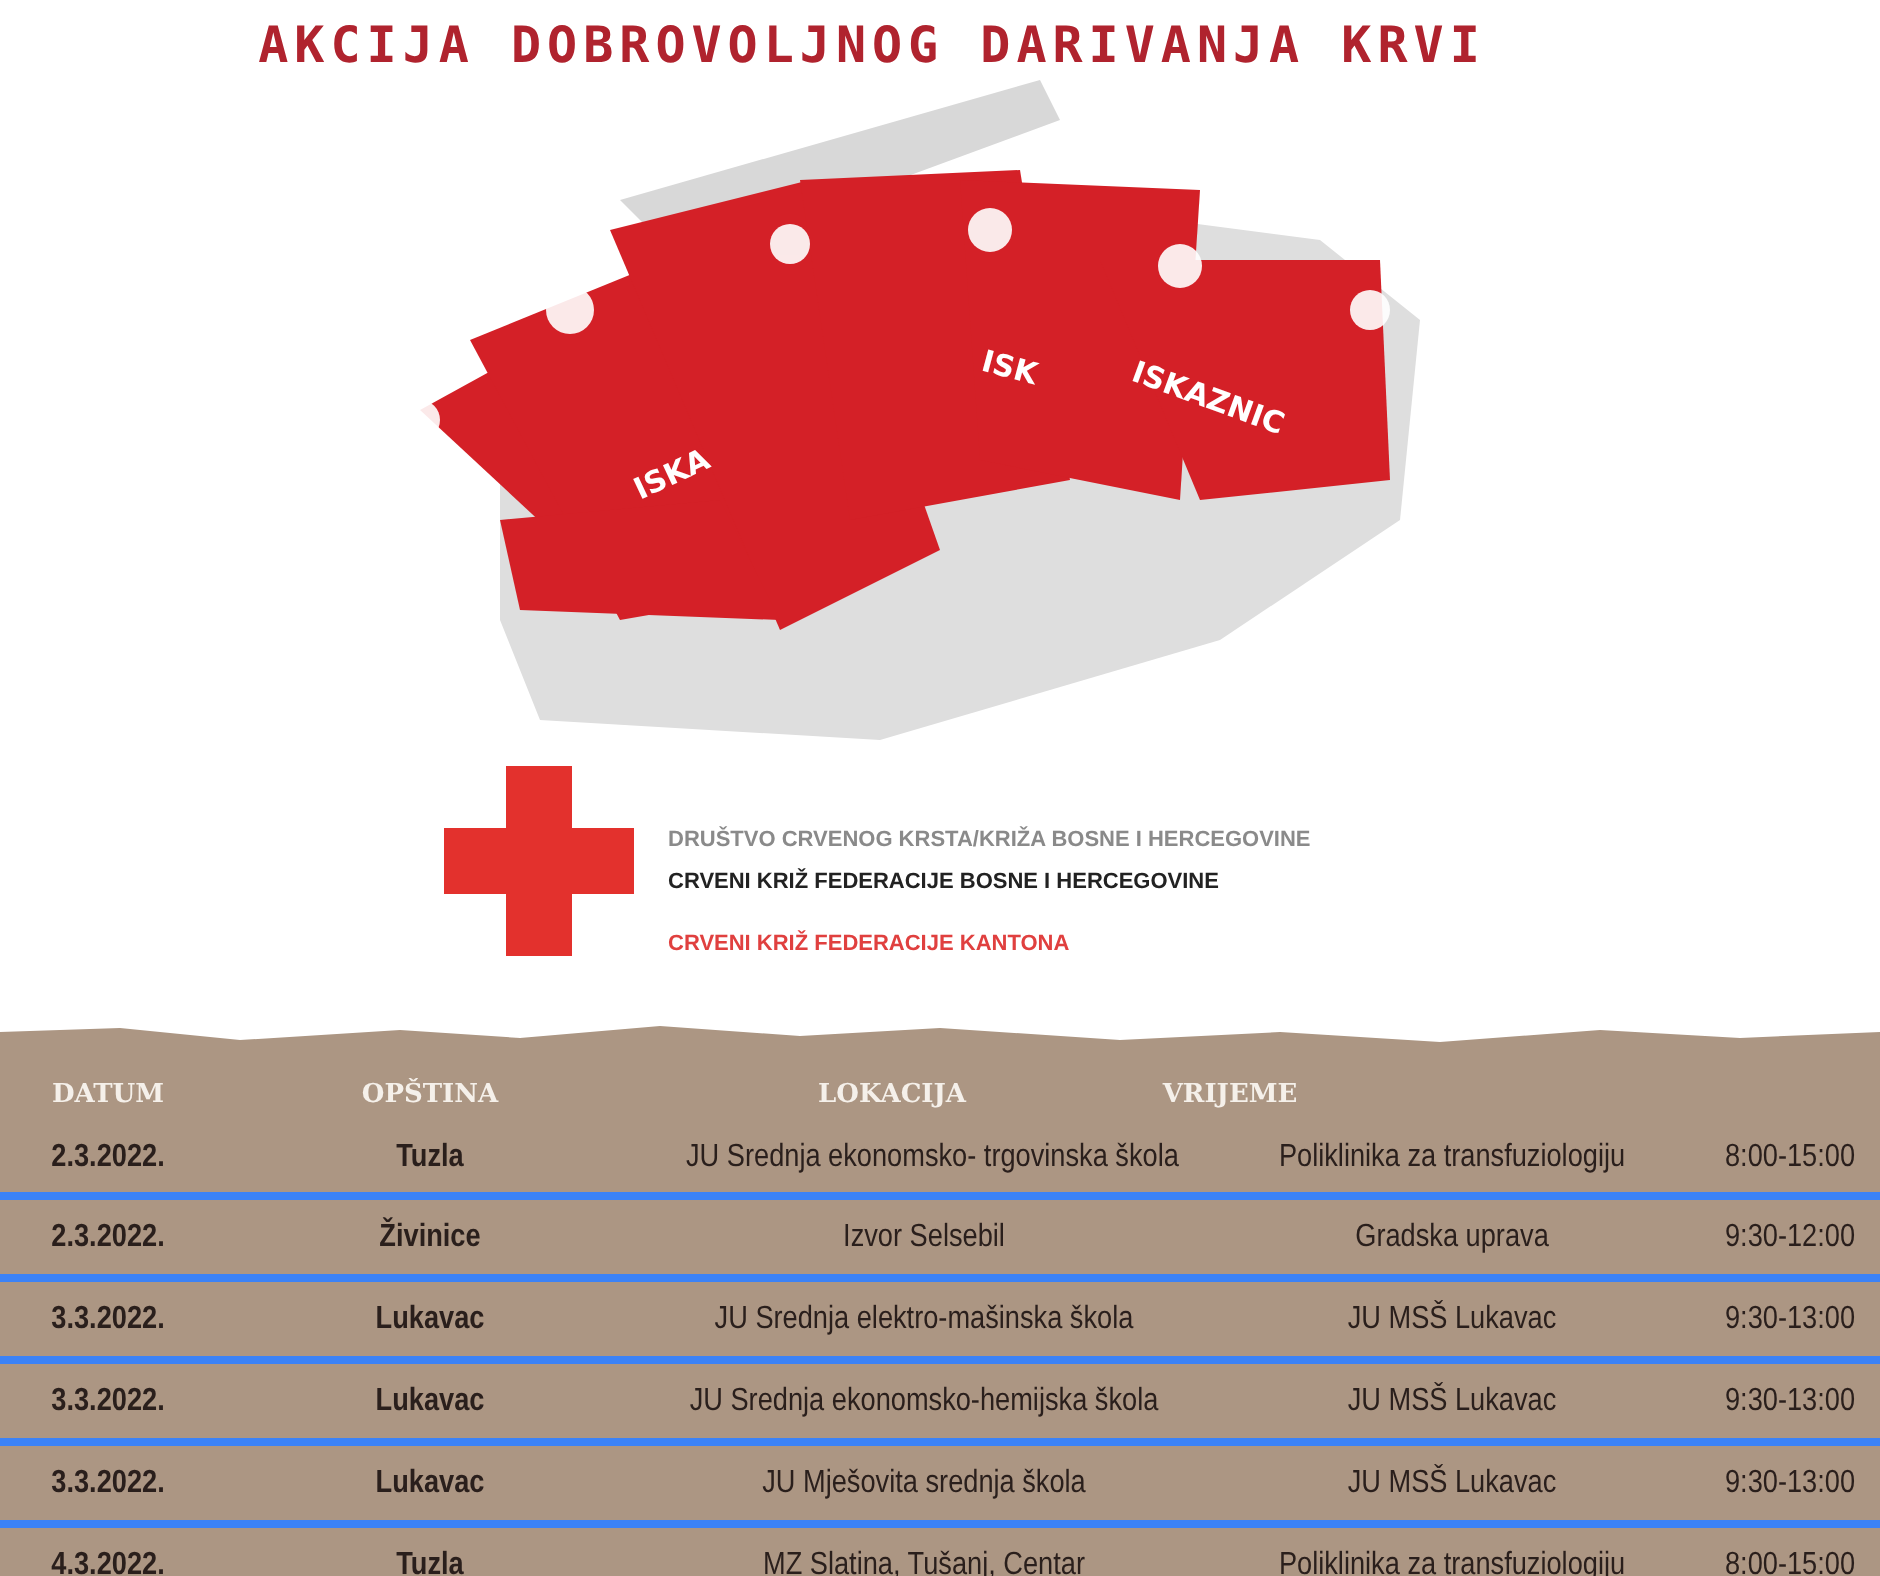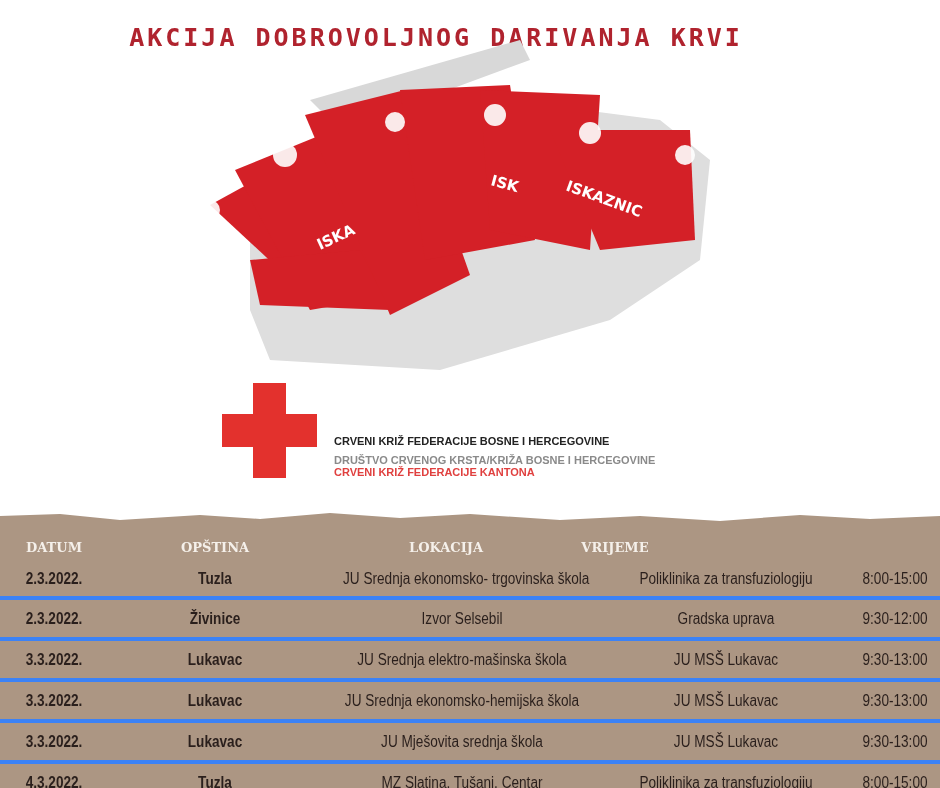--- a/index.html
+++ b/index.html
@@ -1,21 +1,21 @@
 <!DOCTYPE html>
 <html><head>
 <meta charset="utf-8">
 <style>
   html, body { margin:0; padding:0; }
   body { width:940px; height:788px; background:#ffffff; position:relative; overflow:hidden; font-family:"Liberation Sans", sans-serif; }
-  .title { position:absolute; left:0; width:872px; top:23px; text-align:center; font-family:"DejaVu Sans Mono", monospace; font-weight:bold; font-size:25px; letter-spacing:3px; color:#b0232e; }
+  .title { position:absolute; left:0; width:872px; top:8px; text-align:center; font-family:"DejaVu Sans Mono", monospace; font-weight:bold; font-size:25px; letter-spacing:3px; color:#b0232e; }
   .photo { position:absolute; left:190px; top:40px; width:540px; height:340px; }
   .logo-cross { position:absolute; left:222px; top:383px; width:95px; height:95px; }
   .logo-line { position:absolute; left:334px; font-size:11px; font-weight:bold; white-space:nowrap; }
-  .l1 { top:414px; color:#8a8a8a;margin-top:40px; }
+  .l1 { top:414px; color:#8a8a8a; }
   .l2 { top:435px; color:#222;text-align:center; }
   .l3 { top:466px; color:#e0403f; }
   .band { position:absolute; left:0; top:510px; width:940px; height:278px; }
   .tbl { position:absolute; left:0; top:532px; width:940px; }
   .hdr { display:flex; height:30px; align-items:center; }
   .hdr div { text-align:center; font-family:"DejaVu Serif", serif; font-weight:bold; font-size:13px; color:#f5f0ea; }
   .row { display:flex; height:37px; align-items:center; border-bottom:4px solid #3b82f6; box-sizing:content-box; }
   .row:last-child { border-bottom:none; }
   .first { height:34px; }
   .c { text-align:center; font-family:"Liberation Sans Narrow","Liberation Sans", sans-serif; font-size:16px; color:#2a1f1c; transform:scaleX(0.85); white-space:nowrap; }

